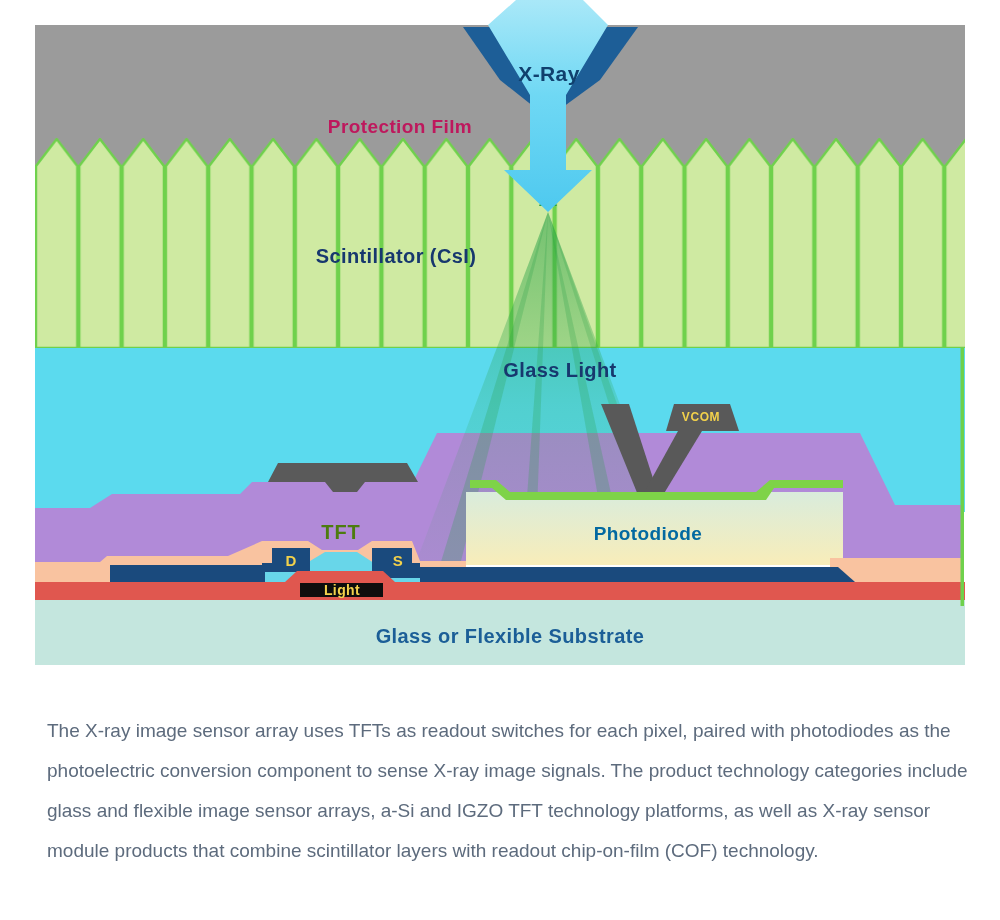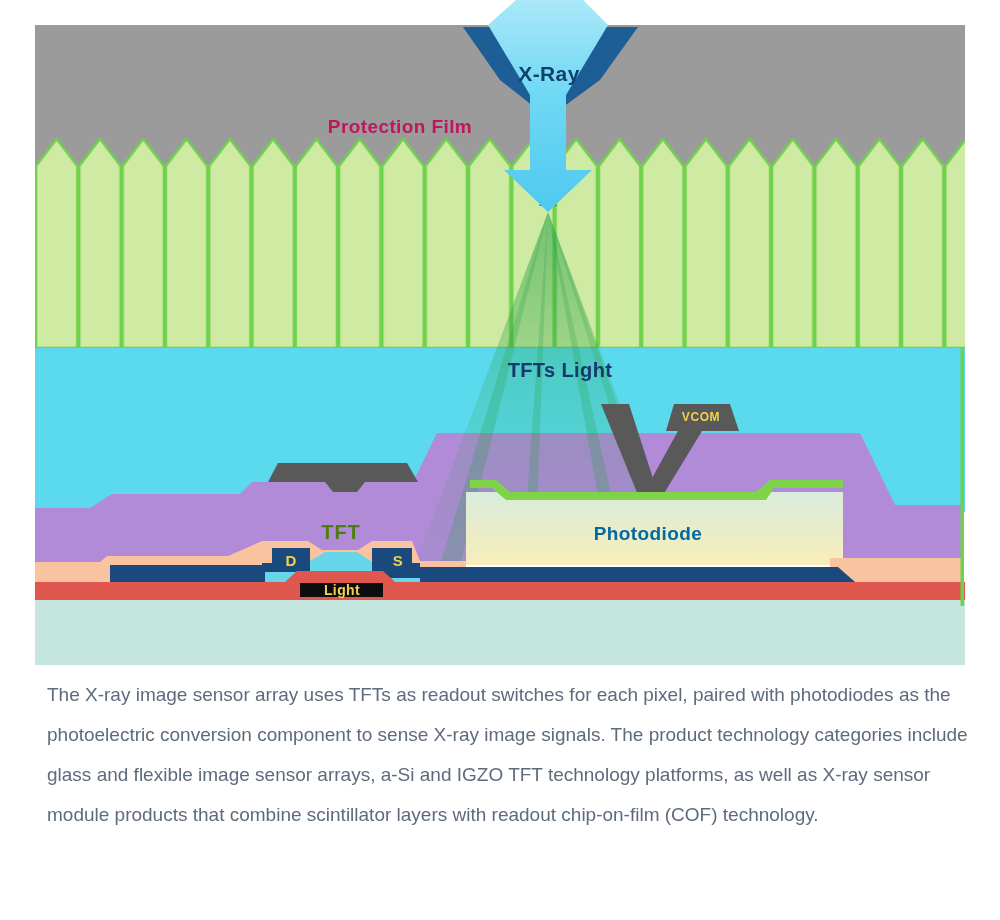--- a/index.html
+++ b/index.html
@@ -18,21 +18,21 @@
   .lbl-scint{left:396px;top:256px;font-size:20px;color:#17386e;}
   .lbl-green{left:560px;top:370px;font-size:20px;color:#17386e;}
   .lbl-vcom{left:701px;top:417px;font-size:12px;color:#f2d14b;letter-spacing:.6px;}
   .lbl-tft{left:341px;top:532px;font-size:20px;color:#4d7c0f;letter-spacing:1px;}
   .lbl-photo{left:648px;top:534px;font-size:19px;color:#0369a1;}
   .lbl-d{left:291px;top:560px;font-size:15px;color:#f2d14b;}
   .lbl-s{left:398px;top:560px;font-size:15px;color:#f2d14b;}
   .lbl-gate{left:342px;top:590px;font-size:14px;color:#f2d14b;}
   .lbl-substrate{left:510px;top:636px;font-size:20px;color:#1b5e97;}
   .caption{
-    position:absolute;left:47px;top:656px;width:925px;
+    position:absolute;left:47px;top:692px;width:925px;
     font-size:19px;line-height:40px;color:#5d6b7d;font-weight:400;
   }
 </style>
 </head>
 <body>
 
 <div class="page">
 
   <div class="diagram">
     <svg width="930" height="665" viewBox="0 0 930 665">
@@ -102,24 +102,26 @@
       <rect x="0" y="600" width="930" height="65" fill="#c4e6de"></rect>
 
       <rect x="925.5" y="348" width="3.5" height="258" fill="#6fd14c"></rect>
 
       <polygon points="428,27 603,27 565,80 513,118 465,80" fill="#1d5e97"></polygon>
       <path d="M481,0 H548 L573,25 L531,95 L531,170 L557,170 L513,212 L469,170 L495,170 L495,95 L453,25 Z" fill="url(#arrowGrad)"></path>
     </svg>
 
     <div class="lbl lbl-xray">X-Ray</div>
     <div class="lbl lbl-protection">Protection Film</div>
-    <div class="lbl lbl-green">TFTs Light</div>
+    <div class="lbl lbl-scint">Scintillator (CsI)</div>
+    <div class="lbl lbl-green">Glass Light</div>
     <div class="lbl lbl-vcom">VCOM</div>
     <div class="lbl lbl-tft">TFT</div>
     <div class="lbl lbl-photo">Photodiode</div>
     <div class="lbl lbl-d">D</div>
     <div class="lbl lbl-s">S</div>
     <div class="lbl lbl-gate">Light</div>
+    <div class="lbl lbl-substrate">Glass or Flexible Substrate</div>
   </div>
 
   <p class="caption">The X-ray image sensor array uses TFTs as readout switches for each pixel, paired with photodiodes as the photoelectric conversion component to sense X-ray image signals. The product technology categories include glass and flexible image sensor arrays, a-Si and IGZO TFT technology platforms, as well as X-ray sensor module products that combine scintillator layers with readout chip-on-film (COF) technology.</p>
 
 </div>
 
 </body></html>

